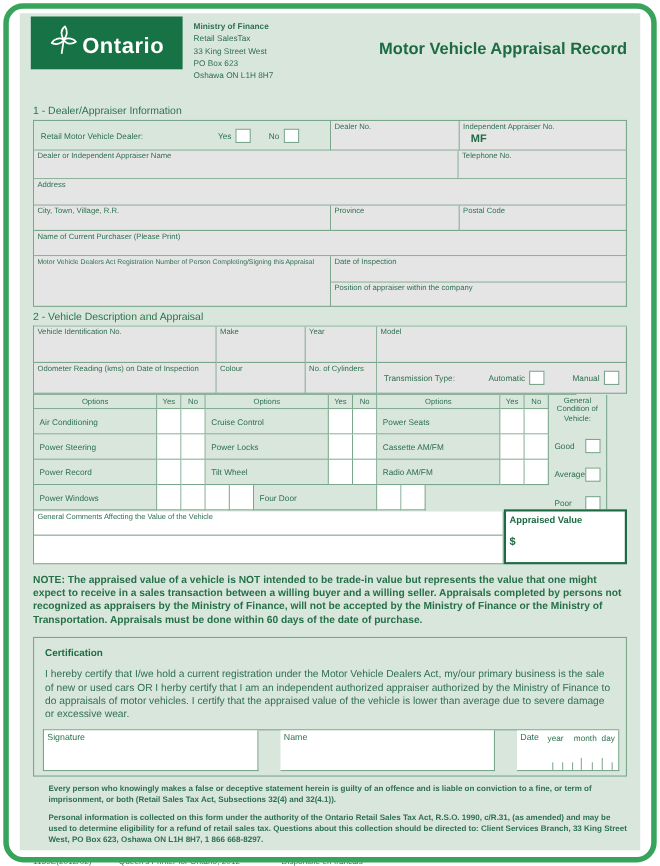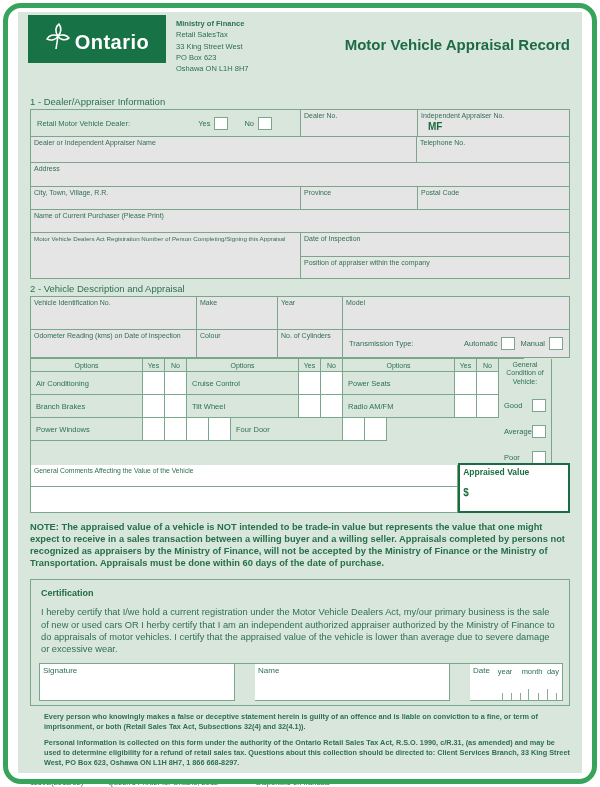--- a/index.html
+++ b/index.html
@@ -199,21 +199,21 @@
       <div class="row" style="height:28px">
         <div class="cell" style="width:166px">
           <span class="lbl">Odometer Reading (kms) on Date of Inspection</span>
         </div>
         <div class="cell" style="width:81px">
           <span class="lbl">Colour</span>
         </div>
         <div class="cell" style="width:65px">
           <span class="lbl">No. of Cylinders</span>
         </div>
-        <div class="cell flex1" style="display:flex;align-items:center;gap:1px;padding:0 6px">
+        <div class="cell flex1" style="display:flex;align-items:center;gap:21px;padding:0 6px">
           <span style="font-size:7.5px;color:var(--label);flex:1">Transmission Type:</span>
           <span class="yn" style="margin-right:4px">
               <span>Automatic</span>
               <span class="cb"></span>
             </span>
           <span class="yn" style="margin-right:0">
               <span>Manual</span>
               <span class="cb"></span>
             </span>
         </div>
@@ -238,21 +238,32 @@
           <div class="oc ynb"></div>
           <div class="oc ynb"></div>
           <div class="oc name">Cruise Control</div>
           <div class="oc ynb"></div>
           <div class="oc ynb"></div>
           <div class="oc name">Power Seats</div>
           <div class="oc ynb"></div>
           <div class="oc ynb"></div>
         </div>
         <div class="opt-row data">
-          <div class="oc name">Branch Brakes</div>
+          <div class="oc name">Power Steering</div>
+          <div class="oc ynb"></div>
+          <div class="oc ynb"></div>
+          <div class="oc name">Power Locks</div>
+          <div class="oc ynb"></div>
+          <div class="oc ynb"></div>
+          <div class="oc name">Cassette AM/FM</div>
+          <div class="oc ynb"></div>
+          <div class="oc ynb"></div>
+        </div>
+        <div class="opt-row data">
+          <div class="oc name">Power Record</div>
           <div class="oc ynb"></div>
           <div class="oc ynb"></div>
           <div class="oc name">Tilt Wheel</div>
           <div class="oc ynb"></div>
           <div class="oc ynb"></div>
           <div class="oc name">Radio AM/FM</div>
           <div class="oc ynb"></div>
           <div class="oc ynb"></div>
         </div>
         <div class="opt-row data">

